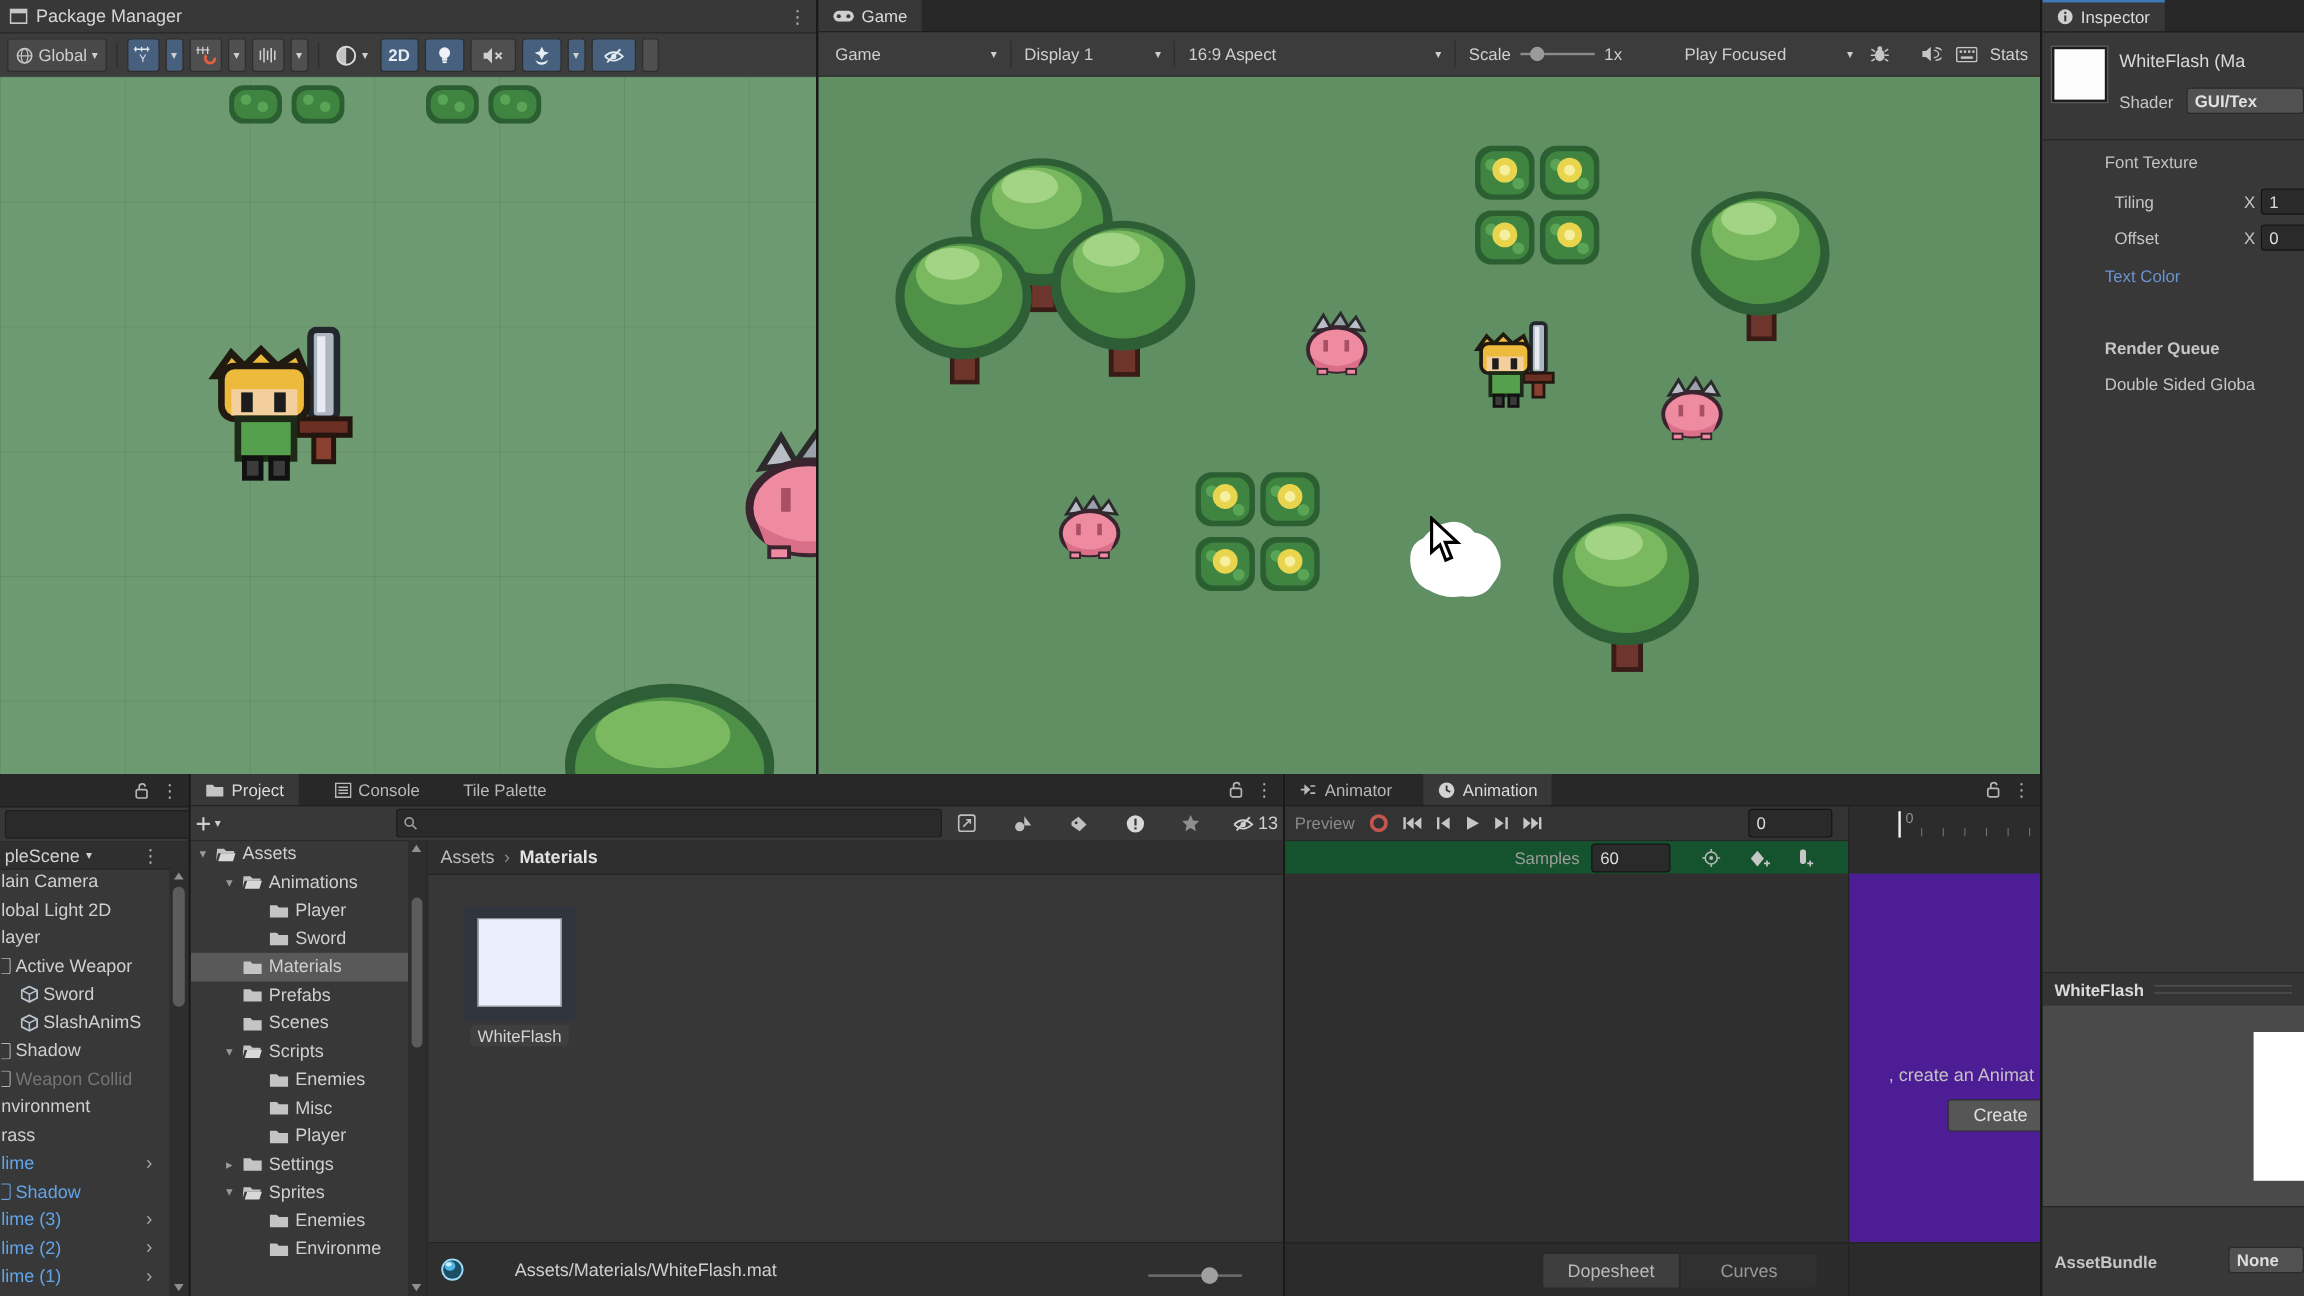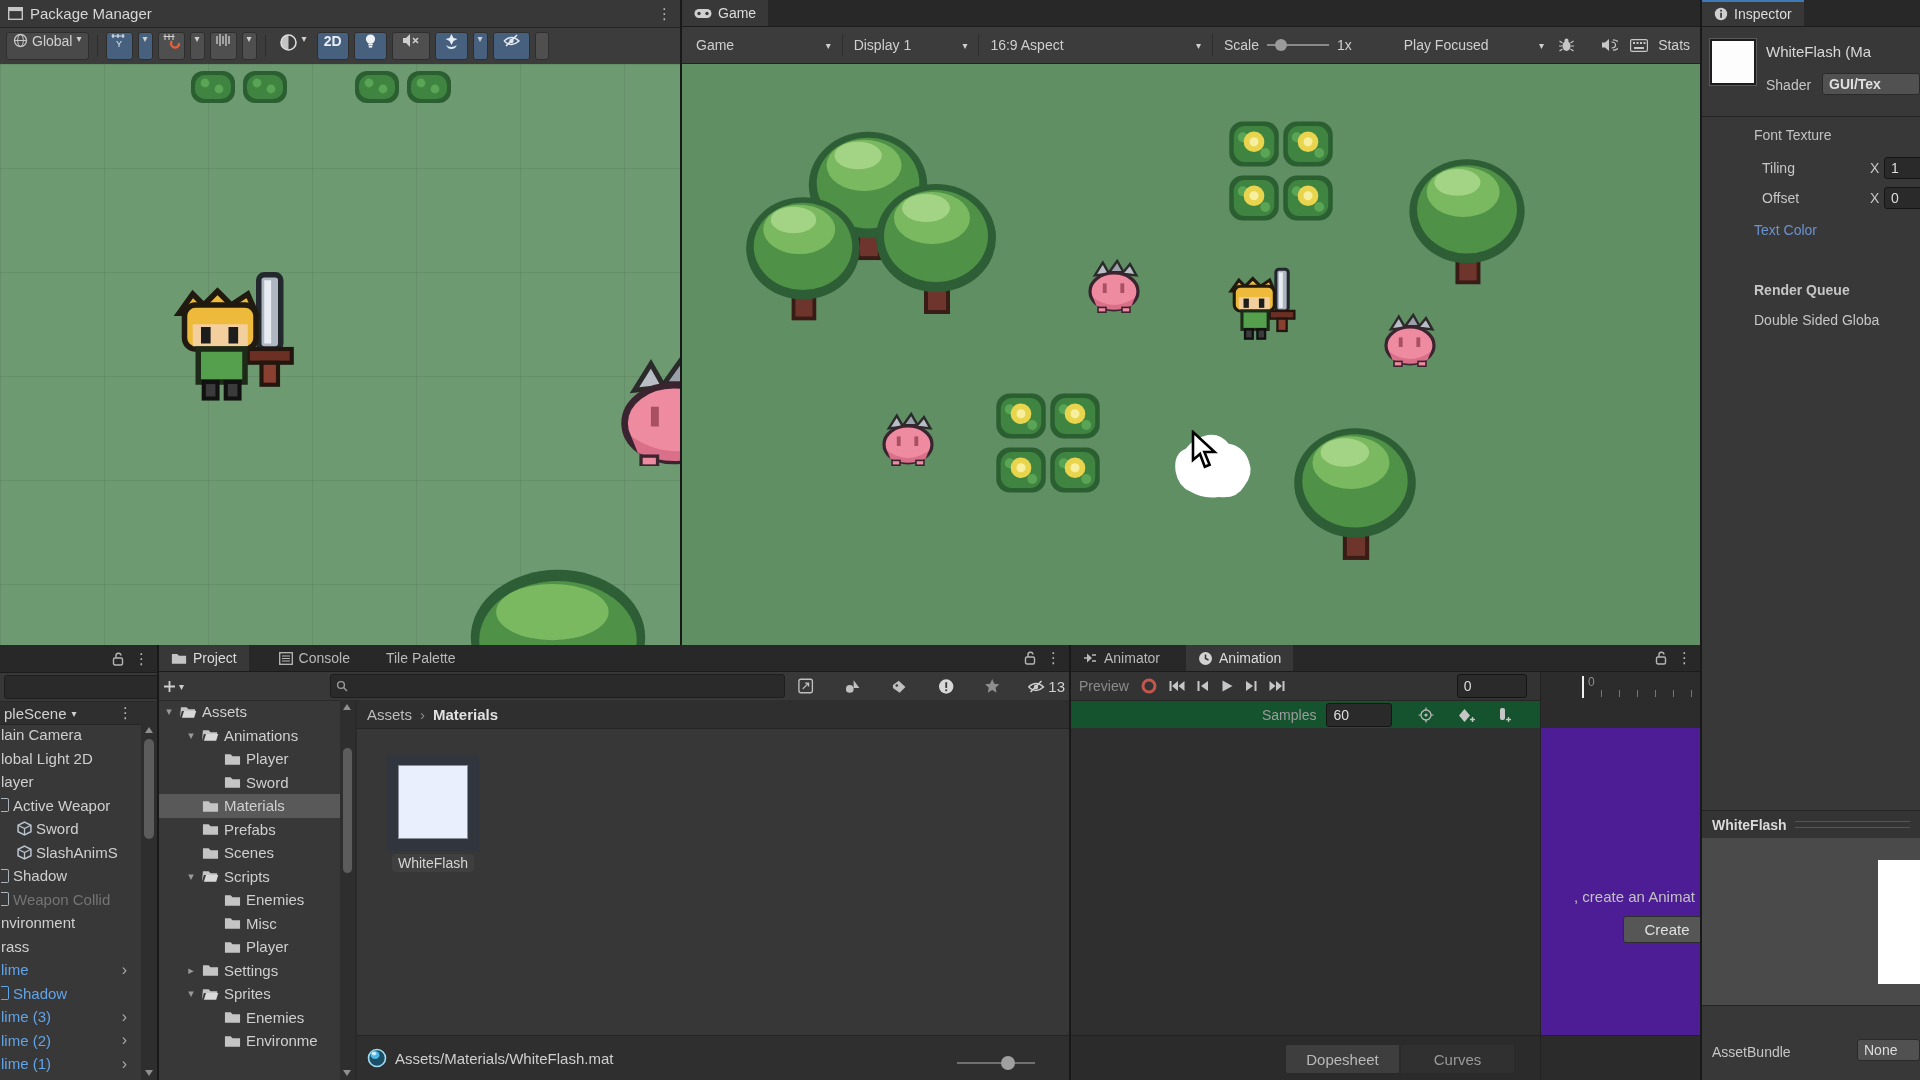--- a/index.html
+++ b/index.html
@@ -8,21 +8,21 @@
   .panel{position:absolute;overflow:hidden;box-sizing:border-box;}
   .abs{position:absolute;box-sizing:border-box;}
   .row{display:flex;align-items:center;}
   
   .tabbar{height:27px;background:#282828;display:flex;align-items:stretch;border-bottom:1px solid #1c1c1c;box-sizing:border-box;}
   .tab{display:flex;align-items:center;gap:6px;padding:0 12px;color:#b9b9b9;font-size:14px;}
   .tab.active{background:#383838;color:#dcdcdc;}
   .tabicons{margin-left:auto;display:flex;align-items:center;gap:10px;padding-right:8px;color:#b5b5b5;}
   
   .toolbar{height:37px;background:#3c3c3c;display:flex;align-items:center;gap:5px;padding:0 6px;border-bottom:1px solid #242424;box-sizing:border-box;}
-  .tbtn{height:26px;display:flex;gap:4px;background:#4f4f4f;border:1px solid #2e2e2e;border-radius:3px;padding:0 6px;color:#cfcfcf;}
+  .tbtn{height:26px;display:flex;align-items:center;gap:4px;background:#4f4f4f;border:1px solid #2e2e2e;border-radius:3px;padding:0 6px;color:#cfcfcf;}
   .tbtn.on{background:#46607e;}
   .tbtn.flat{background:transparent;border-color:transparent;}
   .caret{font-size:10px;color:#cfcfcf;}
   .vsep{width:1px;height:22px;background:#2d2d2d;margin:0 3px;}
   .dd{height:26px;display:flex;align-items:center;gap:8px;padding:0 8px;color:#cfcfcf;}
   .kebab{font-size:15px;color:#b5b5b5;letter-spacing:0;}
   
   .search{height:22px;background:#2a2a2a;border:1px solid #1e1e1e;border-radius:3px;display:flex;align-items:center;gap:4px;padding:0 5px;}
   .search input{background:transparent;border:none;outline:none;color:#ddd;font-size:13px;flex:1;min-width:0;}
   .field{height:22px;background:#2a2a2a;border:1px solid #151515;border-radius:3px;color:#ddd;padding:0 6px;display:flex;align-items:center;}
@@ -411,21 +411,21 @@
     <div class="abs" style="left:52px;top:282px;font-weight:bold;">Render Queue</div>
     <div class="abs" style="left:52px;top:312px;white-space:nowrap;">Double Sided Globa</div>
 
     <div class="abs row" style="left:0;top:810px;width:218px;height:28px;background:#343434;border-top:1px solid #242424;padding:0 10px;gap:8px;">
       <span style="color:#dadada;font-weight:bold;">WhiteFlash</span>
       <span style="flex:1;height:5px;border-top:1px solid #555;border-bottom:1px solid #555;"></span>
     </div>
     <div class="abs" style="left:0;top:838px;width:218px;height:167px;background:#4a4a4a;">
       <div class="abs" style="left:176px;top:22px;width:42px;height:124px;background:#ffffff;"></div>
     </div>
-    <div class="abs row" style="left:0;top:1005px;width:218px;height:75px;background:#383838;border-top:1px solid #242424;">
+    <div class="abs row" style="left:0;top:1005px;width:218px;height:75px;background:#383838;border-top:1px solid #242424;font-weight:bold;">
       <span class="abs" style="left:10px;top:38px;">AssetBundle</span>
       <div class="abs field" style="left:155px;top:33px;width:63px;background:#515151;border-color:#2a2a2a;">
         <span>None</span>
       </div>
     </div>
   </div>
 
   <div class="panel" style="left:0;top:645px;width:159px;height:435px;background:#383838;border-right:2px solid #191919;">
     <div class="row" style="height:27px;background:#282828;border-bottom:1px solid #1c1c1c;justify-content:flex-end;gap:10px;padding-right:8px;">
       <svg width="12" height="14" viewBox="0 0 12 14">
@@ -721,21 +721,21 @@
         </div>
       </div>
 
       <div class="abs row" style="left:0;top:335px;width:714px;height:45px;background:#2f2f2f;border-top:1px solid #242424;padding:0 10px;gap:8px;">
         <svg width="20" height="20" viewBox="0 0 20 20">
             <circle cx="10" cy="10" r="8.5" fill="#1c4f66"></circle>
             <circle cx="10" cy="10" r="8.5" fill="none" stroke="#9fdcf5" stroke-width="1.6"></circle>
             <ellipse cx="8" cy="7" rx="4.5" ry="4" fill="#4fb6e8"></ellipse>
             <ellipse cx="7" cy="5.6" rx="2.4" ry="1.8" fill="#cdeefb"></ellipse>
           </svg>
-        <span style="color:#cfcfcf;font-size:15px;">Assets/Materials/WhiteFlash.mat</span>
+        <span style="color:#cfcfcf;font-size:15px;margin-left:34px;">Assets/Materials/WhiteFlash.mat</span>
         <span class="abs" style="left:600px;top:20px;width:78px;height:14px;">
           <span class="abs" style="left:0;top:6px;width:78px;height:2px;background:#6f6f6f;"></span>
           <span class="abs" style="left:44px;top:0;width:14px;height:14px;border-radius:50%;background:#a0a0a0;"></span>
         </span>
       </div>
     </div>
   </div>
 
   <div class="panel" style="left:1071px;top:645px;width:631px;height:435px;background:#333333;border-right:2px solid #191919;">
     <div class="tabbar">

